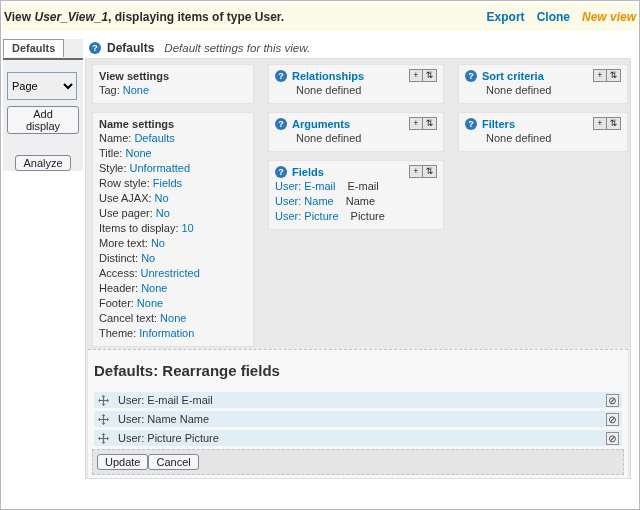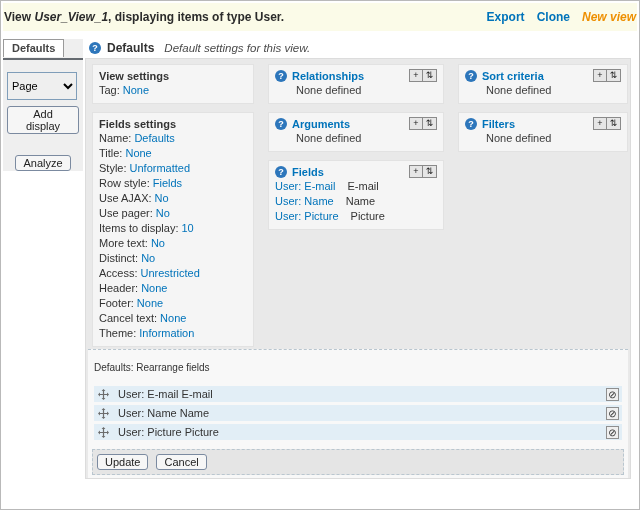--- a/index.html
+++ b/index.html
@@ -50,28 +50,28 @@
         background:#e6e6e6;color:#222;cursor:pointer;font-family:inherit;}
   .mini.second{border-left:none;}
   .box-line{line-height:15px;}
   .muted{color:#3c3c3c;padding-left:21px;}
   a.val{color:#0073ba;text-decoration:none;cursor:pointer;margin-left:3px;}
   .field-suffix{margin-left:12px;}
 
   
   .rearr{position:absolute;left:2px;top:290px;width:540px;height:129px;background:#f8f8f8;
          border-top:1px dashed #b9c6cf;box-sizing:border-box;padding:6px 6px 0;}
-  .rearr-title{font-weight:normal;font-size:10px;margin:6px 0 13px;}
+  .rearr-title{font-weight:bold;font-size:15px;margin:6px 0 13px;}
   .rrow{display:flex;align-items:center;height:16px;background:#e2eef6;margin-bottom:3px;padding:0 3px;}
   .drag{display:inline-flex;margin:0 9px 0 1px;cursor:move;}
   .rrow .lbl{color:#333;}
   .rm{margin-left:auto;width:13px;height:13px;border:1px solid #8f8f8f;background:#efefef;color:#333;
       font-size:10px;line-height:11px;padding:0;cursor:pointer;display:flex;align-items:center;justify-content:center;}
   .update-strip{position:absolute;left:4px;right:4px;bottom:3px;height:26px;background:#e5e5e5;
-                border:1px dashed #b9c6cf;display:flex;align-items:center;gap:8px;padding:0 4px;box-sizing:border-box;}
+                border:1px dashed #b9c6cf;display:flex;align-items:center;gap:0;padding:0 4px;box-sizing:border-box;}
 </style>
 </head>
 <body>
 
 <div class="page">
 
   <div class="header">
     <span class="header-title"><span>View</span>&nbsp;<span class="view-name">User_View_1</span><span>, displaying items of type User.</span></span>
     <span class="header-links">
       <a class="hl">Export</a>
@@ -110,21 +110,21 @@
         </div>
         <div>
             <div class="box-line">
             <span>Tag:</span><a class="val">None</a>
           </div>
           </div>
       </div>
 
       <div class="box">
         <div class="box-head">
-          <span class="box-title-plain">Fields settings</span>
+          <span class="box-title-plain">Name settings</span>
         </div>
         <div>
             <div class="box-line">
             <span>Name:</span><a class="val">Defaults</a>
           </div>
             <div class="box-line">
             <span>Title:</span><a class="val">None</a>
           </div>
             <div class="box-line">
             <span>Style:</span><a class="val">Unformatted</a>

